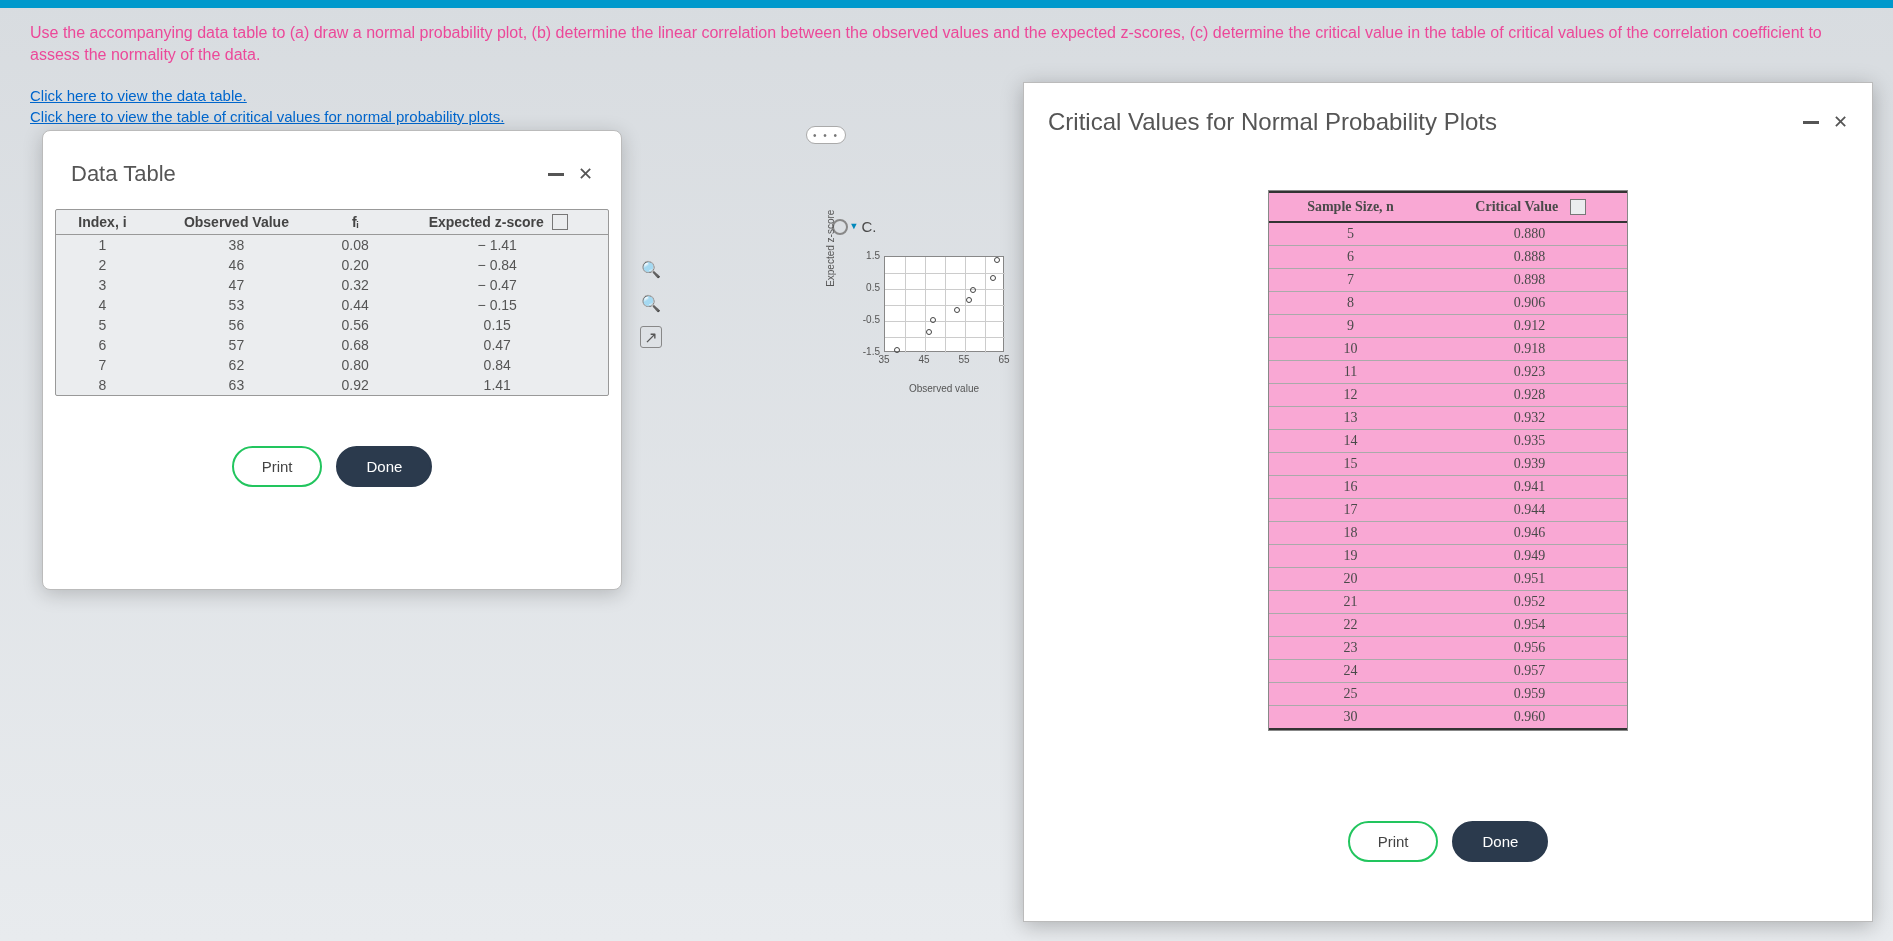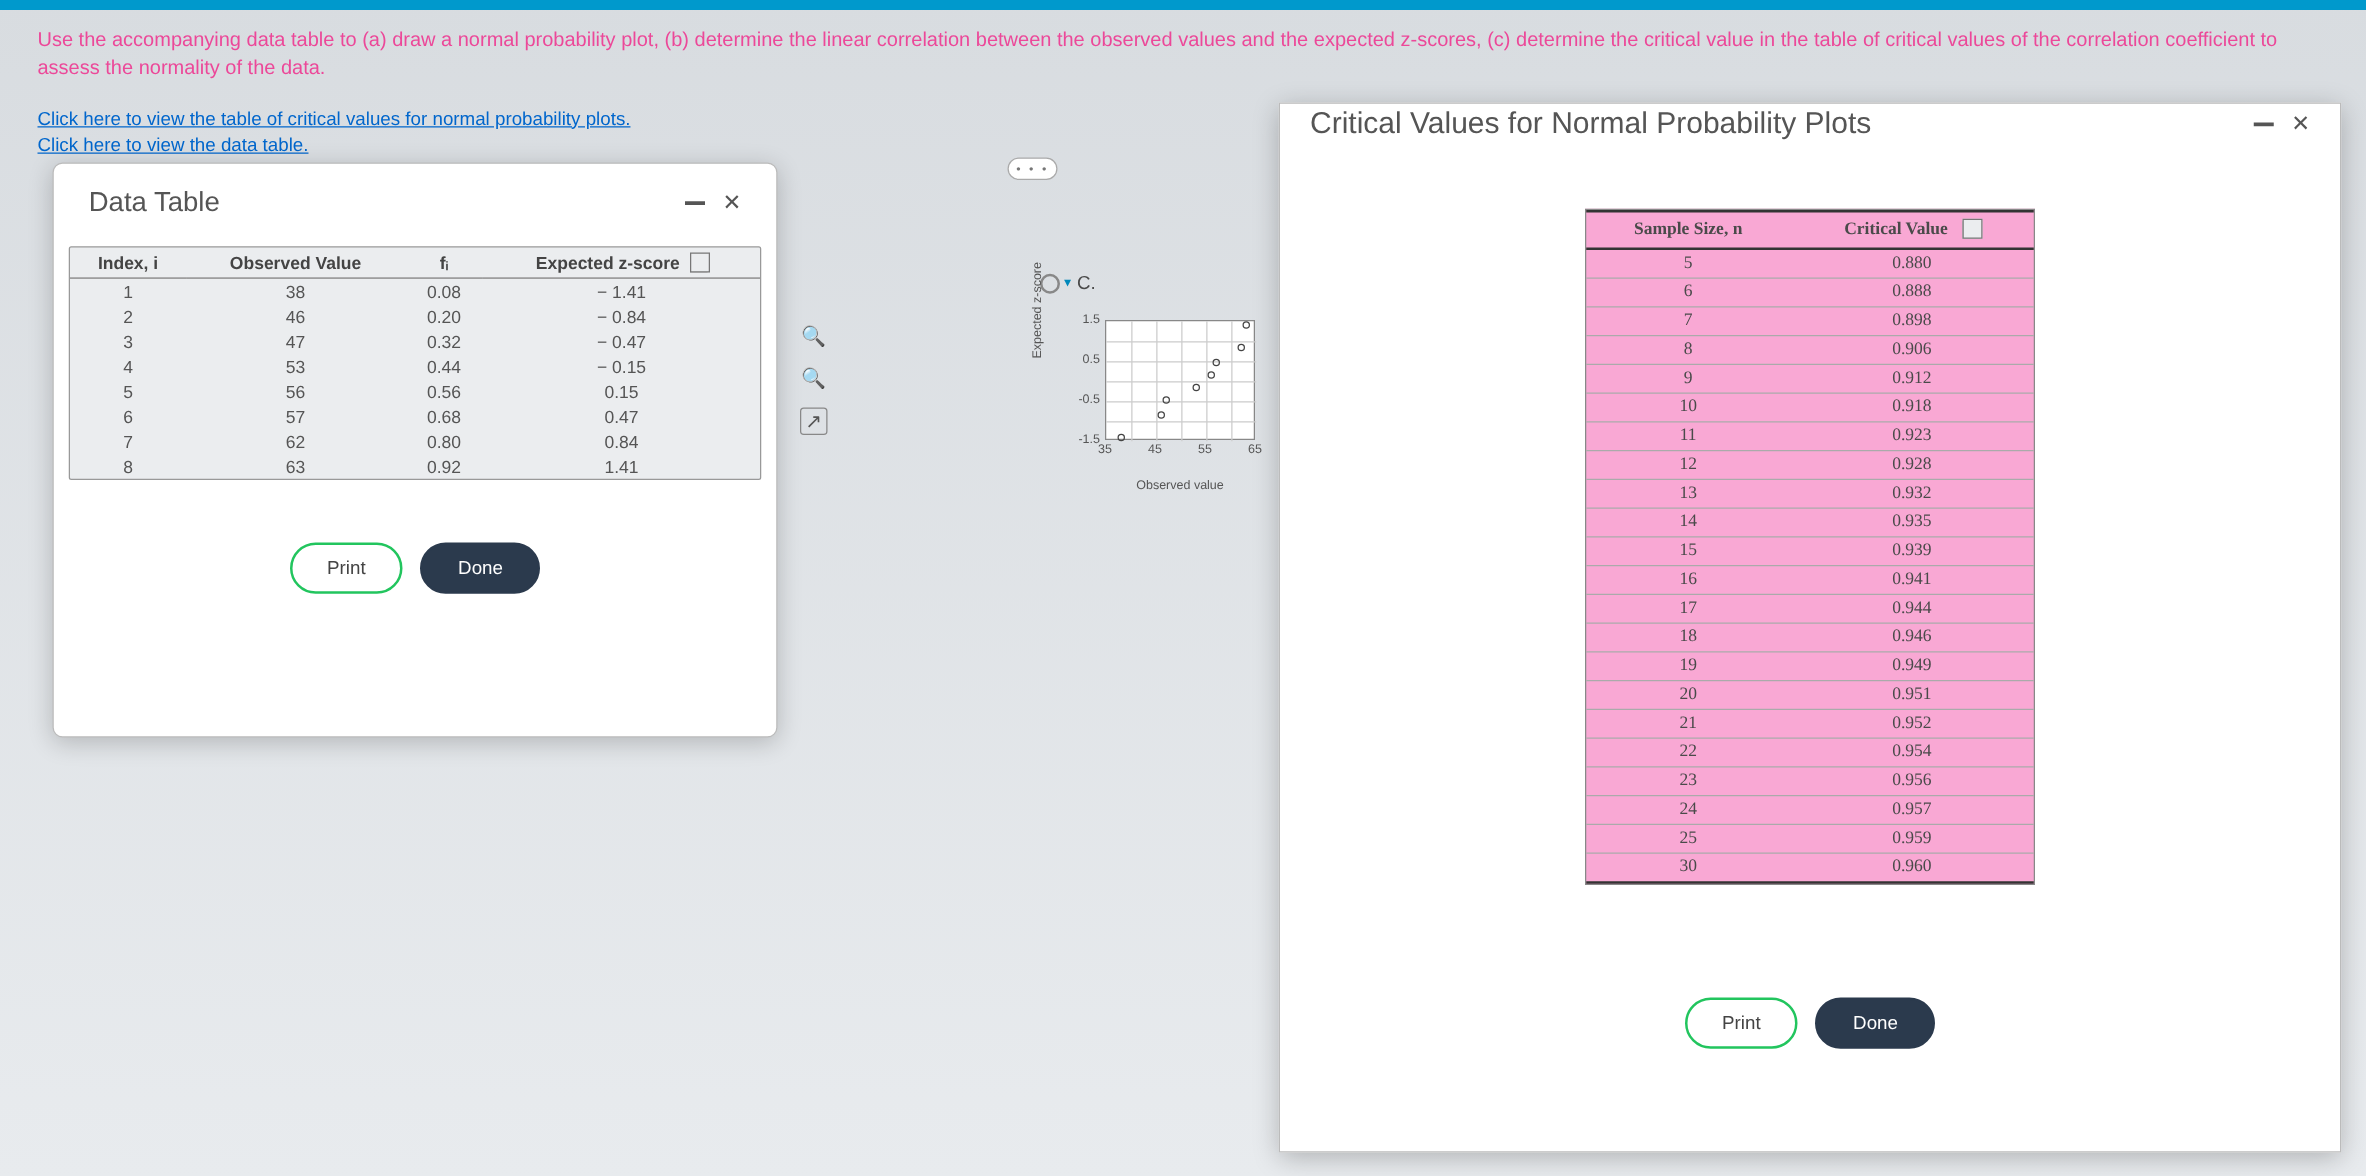--- a/index.html
+++ b/index.html
@@ -50,21 +50,21 @@
       left: 42px;
       top: 130px;
       width: 580px;
       height: 460px;
       background: #fff;
       border: 1px solid #bbb;
       border-radius: 8px;
       box-shadow: 0 4px 20px rgba(0,0,0,0.2);
     }
     .popup-header {
-      padding: 18px 28px 12px;
+      padding: 30px 28px 12px;
       display: flex;
       justify-content: space-between;
       align-items: center;
     }
     .popup-title {
       font-size: 22px;
       color: #555;
       font-weight: normal;
     }
     .popup-controls {
@@ -284,21 +284,21 @@
       width: 850px;
       height: 840px;
       background: #fff;
       border: 1px solid #bbb;
       box-shadow: 0 4px 20px rgba(0,0,0,0.25);
     }
     .cv-header {
       display: flex;
       justify-content: space-between;
       align-items: center;
-      padding: 2px 24px 4px;
+      padding: 25px 24px 4px;
     }
     .cv-title {
       font-size: 24px;
       color: #555;
       font-weight: normal;
     }
     .cv-table-wrap {
       margin: 50px auto 0;
       width: 360px;
       border: 1px solid #888;
@@ -333,22 +333,22 @@
     }
   </style>
 </head>
 <body>
 
 <div class="top-bar"></div>
 
 <div class="content-area">
   <div class="instructions">Use the accompanying data table to (a) draw a normal probability plot, (b) determine the linear correlation between the observed values and the expected z-scores, (c) determine the critical value in the table of critical values of the correlation coefficient to assess the normality of the data.</div>
   <div class="links">
+    <a class="link" href="#">Click here to view the data table.</a>
     <a class="link" href="#">Click here to view the table of critical values for normal probability plots.</a>
-    <a class="link" href="#">Click here to view the data table.</a>
   </div>
 </div>
 
 <div class="popup-data">
   <div class="popup-header">
     <div class="popup-title">Data Table</div>
     <div class="popup-controls">
       <div class="min-icon"></div>
       <div class="close-x">✕</div>
     </div>

